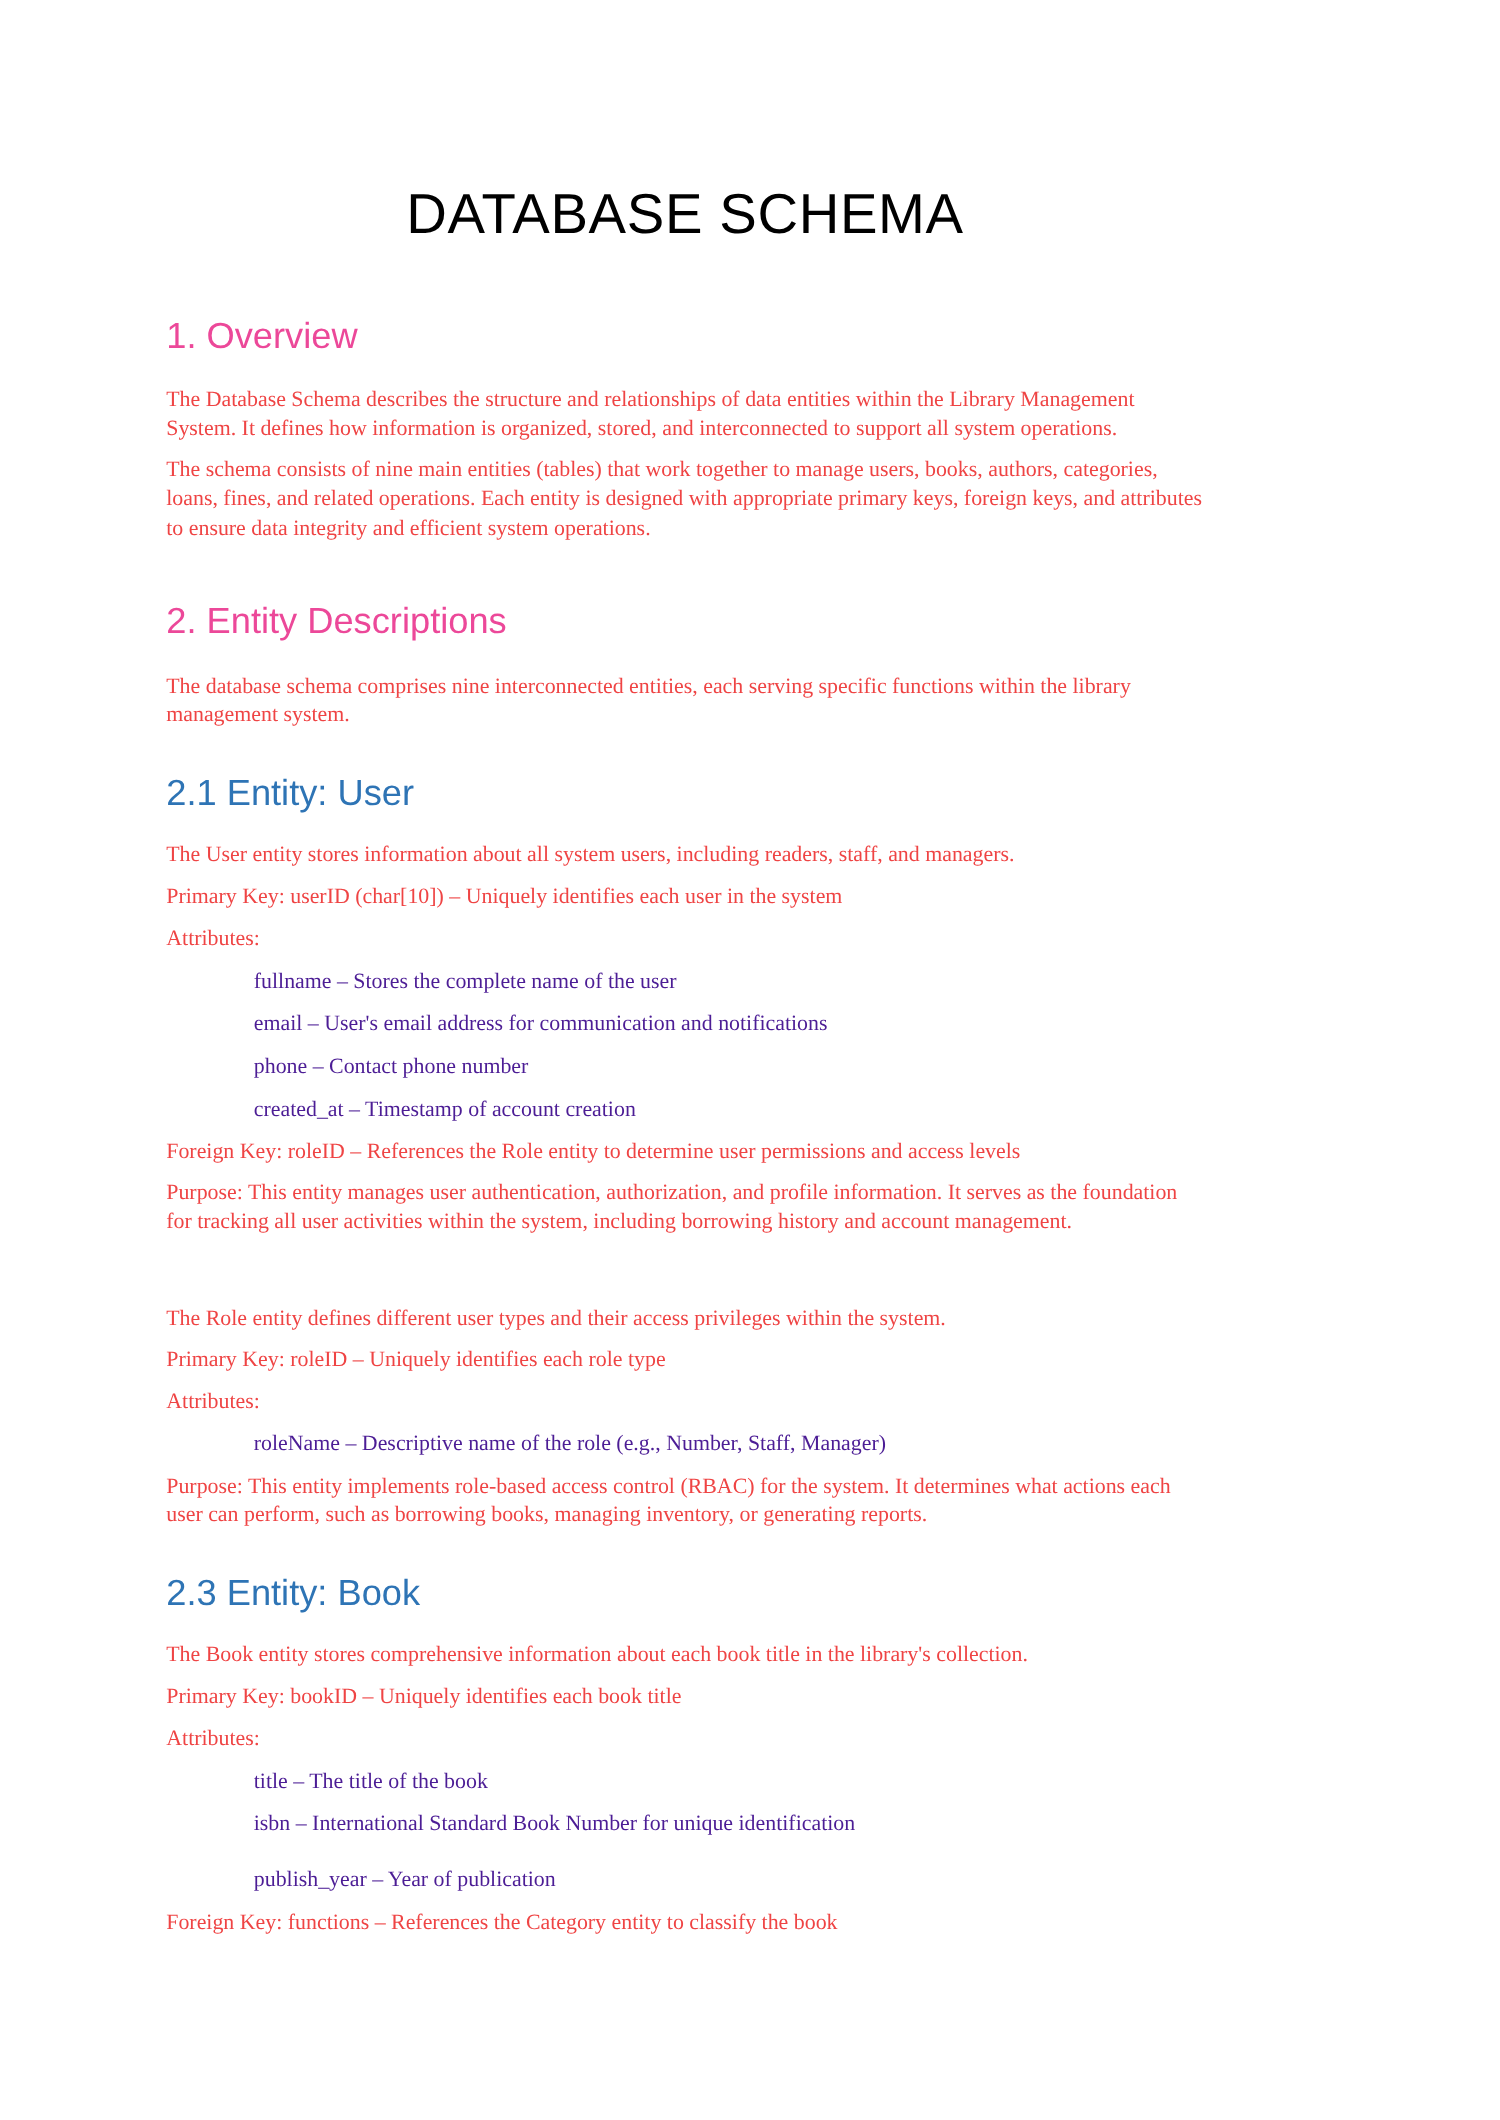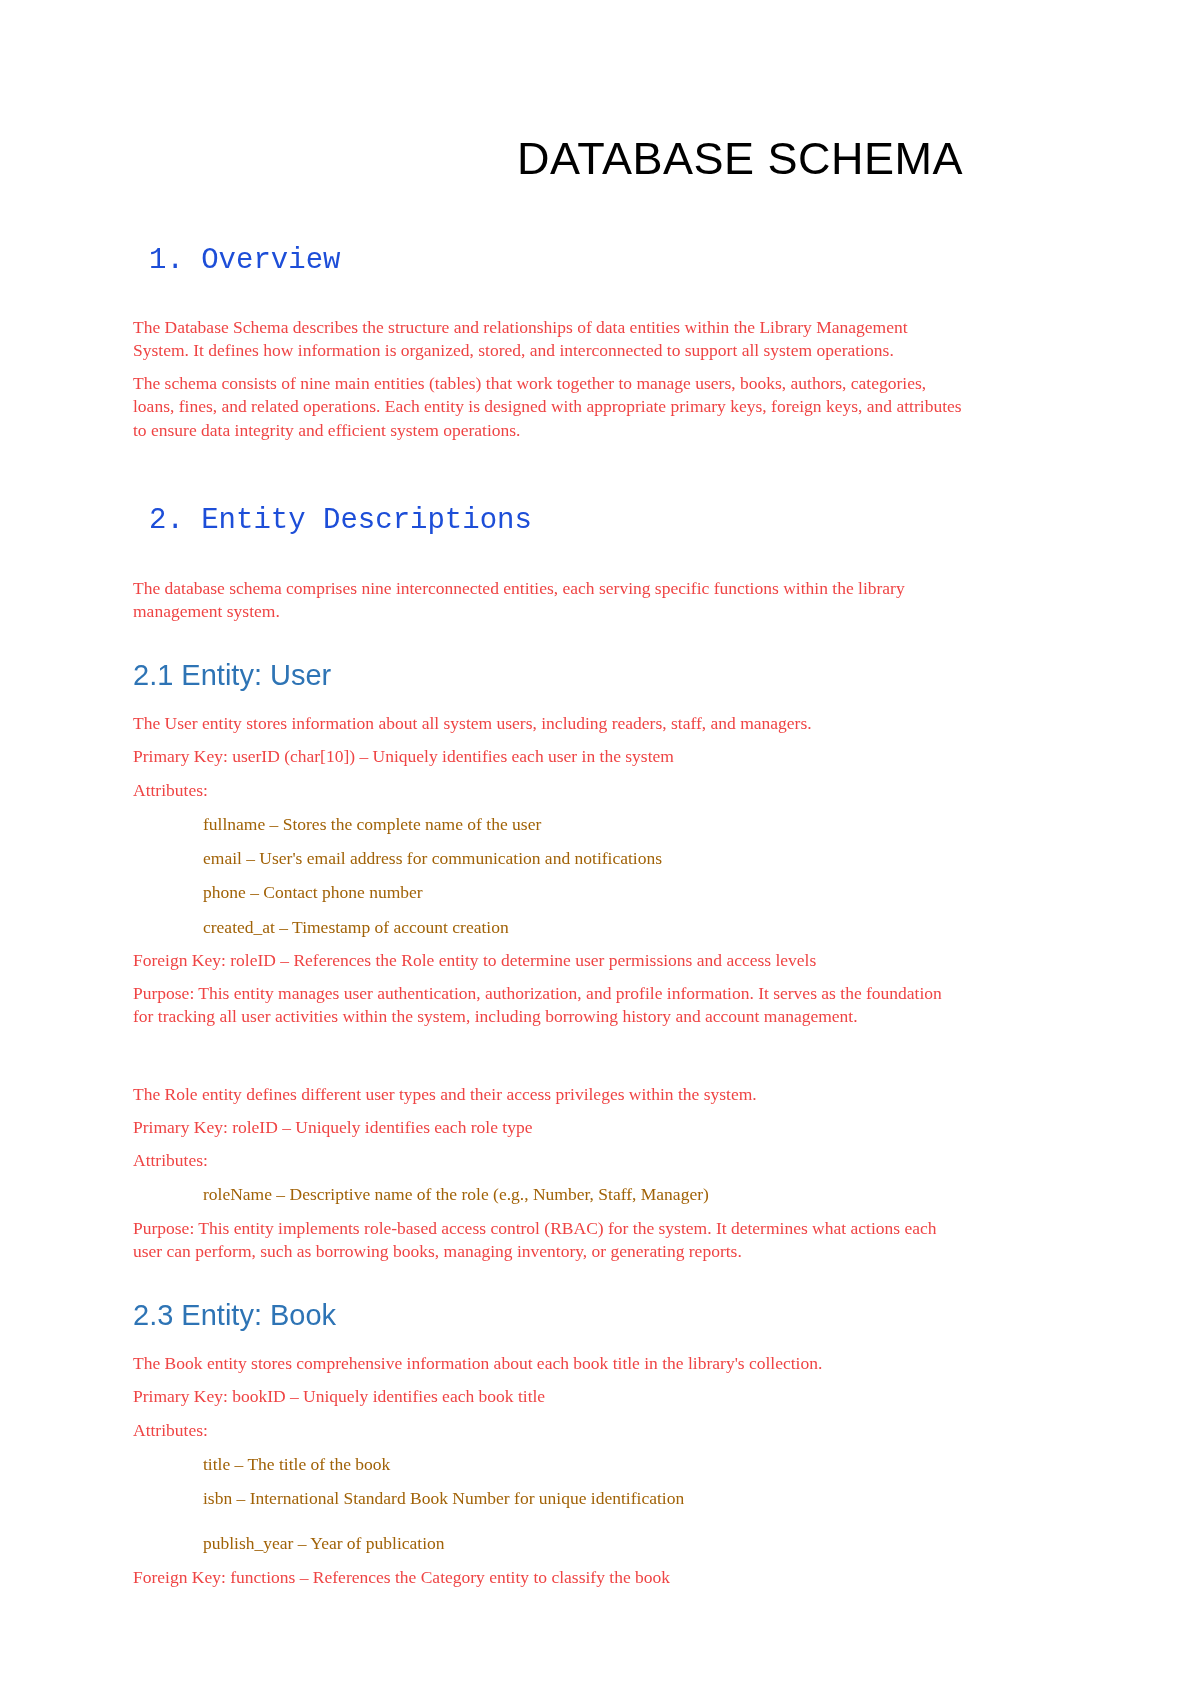--- a/index.html
+++ b/index.html
@@ -23,33 +23,33 @@
   .content {
     position: absolute;
     left: 133px;
     top: 0;
     width: 830px;
   }
   .doc-title {
     font-family: "Liberation Sans", "DejaVu Sans", sans-serif;
     font-size: 45px;
     font-weight: 400;
-    text-align: right;
+    text-align: center;
     color: #000000;
     letter-spacing: 0.5px;
-    margin: 0;
+    margin: 12px;
     padding-top: 133px;
     line-height: 1.15;
   }
   h2.h-main {
-    font-family: Liberation Mono, monospace;
+    font-family: Liberation Sans, sans-serif;
     font-size: 29px;
     font-weight: 400;
-    color: #1d4ed8;
-    margin: 16px;
+    color: #ec4899;
+    margin: 0;
     padding: 0;
     line-height: 1.2;
   }
   h3.h-sub {
     font-family: "Liberation Sans", "DejaVu Sans", sans-serif;
     font-size: 29px;
     font-weight: 400;
     color: #2e74b5;
     margin: 0;
     padding: 0;
@@ -63,21 +63,21 @@
     padding: 0;
     color: #ef4444;
     text-align: left;
   }
   p.attr {
     font-family: "Liberation Serif", "DejaVu Serif", serif;
     font-size: 17.5px;
     line-height: 1.33;
     margin: 0;
     padding: 0 0 0 70px;
-    color: #a16207;
+    color: #4c1d95;
   }
   .b {
     font-weight: normal;
   }
   
   .sp-title-h1 { height: 43px; }
   .sp-h1-para  { height: 21px; }
   .sp-para     { height: 10px; }
   .sp-before-h2{ height: 46px; }
   .sp-h2-para  { height: 22px; }

